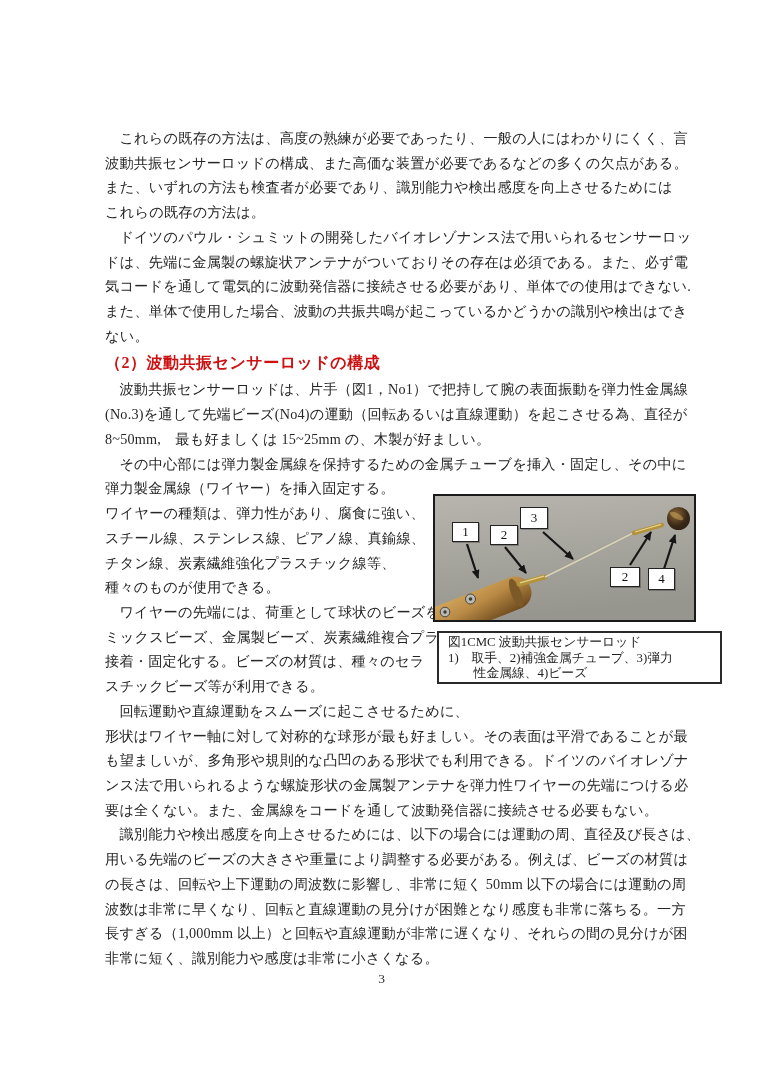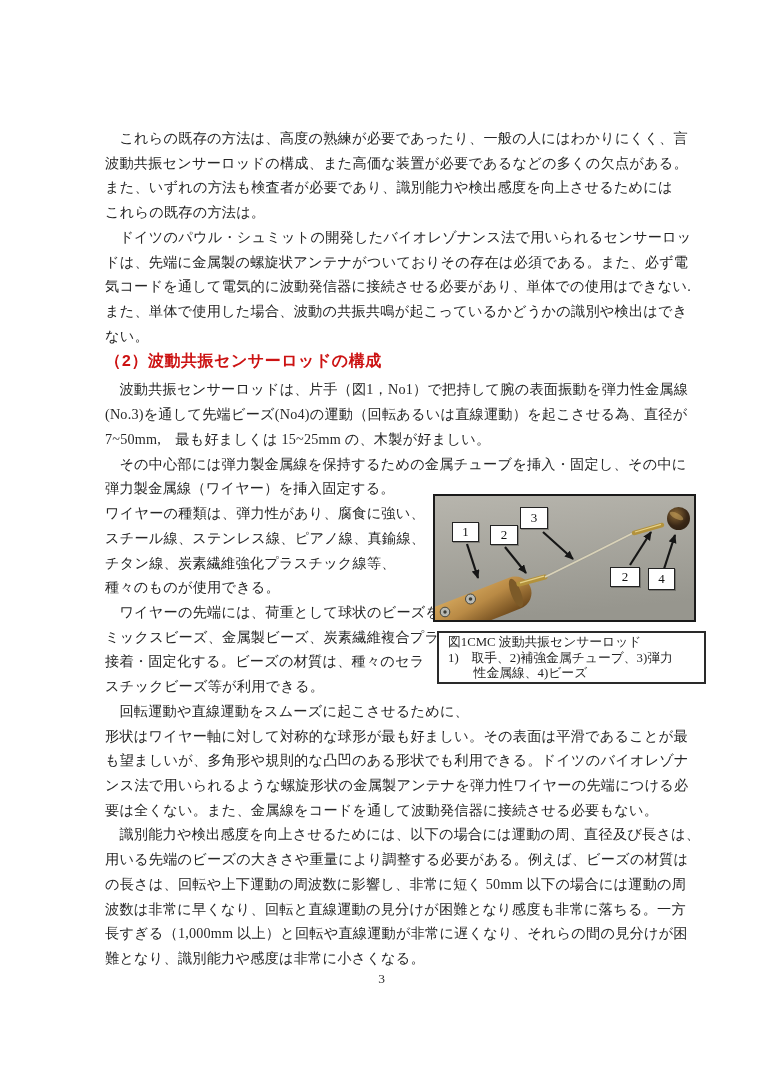--- a/index.html
+++ b/index.html
@@ -11,39 +11,39 @@
   .flow{
     position:absolute;left:97px;top:126px;width:580px;
     font-size:14.2px;color:#262626;margin-left:8px;
   }
   .tline{
     height:24.72px;line-height:24.72px;white-space:pre;
     letter-spacing:0.2px;
   }
   .heading{
     margin:0;height:29px;line-height:29px;font-size:16px;font-weight:bold;
-    white-space:pre;letter-spacing:0.5px;font-family:Liberation Mono, monospace;
+    white-space:pre;letter-spacing:0.5px;
   }
   .photo{
     position:absolute;left:433px;top:494px;width:259px;height:124px;margin:0;
     border:2px solid var(--photo-border,#1a1a1a);background:#a5a49c;
   }
   .photo svg{position:absolute;left:0;top:0;}
   .plabel{
     position:absolute;background:var(--label-bg,#fff);
     border:1.5px solid var(--label-border,#222);
     box-sizing:border-box;text-align:center;
     font-size:13px;color:#111;
     display:flex;align-items:center;justify-content:center;
     box-shadow:1px 1px 0 rgba(0,0,0,0.25);
   }
   .caption{
     position:absolute;left:437px;top:631px;width:256px;height:47px;
     border:2px solid #2a2a2a;background:#ffffff;
-    font-size:12.8px;color:#1f1f1f;padding:2px 0 0 9px;
+    font-size:12.8px;color:#1f1f1f;padding:2px 16px 0 9px;
     line-height:15.5px;
   }
   .cline{white-space:pre;}
   .pagenum{
     position:absolute;left:0;top:971px;width:763px;text-align:center;
     font-size:13.5px;color:#2b2b2b;
   }
 </style>
 </head>
 <body>
@@ -61,21 +61,21 @@
         <div class="tline">　ドイツのパウル・シュミットの開発したバイオレゾナンス法で用いられるセンサーロッ</div>
         <div class="tline">ドは、先端に金属製の螺旋状アンテナがついておりその存在は必須である。また、必ず電</div>
         <div class="tline">気コードを通して電気的に波動発信器に接続させる必要があり、単体での使用はできない.</div>
         <div class="tline">また、単体で使用した場合、波動の共振共鳴が起こっているかどうかの識別や検出はでき</div>
         <div class="tline">ない。</div>
       </section>
     <h2 class="heading" style="color: rgb(204, 18, 18);">（2）波動共振センサーロッドの構成</h2>
     <section>
         <div class="tline">　波動共振センサーロッドは、片手（図1，No1）で把持して腕の表面振動を弾力性金属線</div>
         <div class="tline">(No.3)を通して先端ビーズ(No4)の運動（回転あるいは直線運動）を起こさせる為、直径が</div>
-        <div class="tline">7~50mm,　最も好ましくは 15~25mm の、木製が好ましい。</div>
+        <div class="tline">8~50mm,　最も好ましくは 15~25mm の、木製が好ましい。</div>
       </section>
     <section>
         <div class="tline">　その中心部には弾力製金属線を保持するための金属チューブを挿入・固定し、その中に</div>
         <div class="tline">弾力製金属線（ワイヤー）を挿入固定する。</div>
         <div class="tline">ワイヤーの種類は、弾力性があり、腐食に強い、</div>
         <div class="tline">スチール線、ステンレス線、ピアノ線、真鍮線、</div>
         <div class="tline">チタン線、炭素繊維強化プラスチック線等、</div>
         <div class="tline">種々のものが使用できる。</div>
         <div class="tline">　ワイヤーの先端には、荷重として球状のビーズを</div>
         <div class="tline">ミックスビーズ、金属製ビーズ、炭素繊維複合プラ</div>
@@ -86,21 +86,21 @@
         <div class="tline">も望ましいが、多角形や規則的な凸凹のある形状でも利用できる。ドイツのバイオレゾナ</div>
         <div class="tline">ンス法で用いられるような螺旋形状の金属製アンテナを弾力性ワイヤーの先端につける必</div>
         <div class="tline">要は全くない。また、金属線をコードを通して波動発信器に接続させる必要もない。</div>
       </section>
     <section>
         <div class="tline">　識別能力や検出感度を向上させるためには、以下の場合には運動の周、直径及び長さは、</div>
         <div class="tline">用いる先端のビーズの大きさや重量により調整する必要がある。例えば、ビーズの材質は</div>
         <div class="tline">の長さは、回転や上下運動の周波数に影響し、非常に短く 50mm 以下の場合には運動の周</div>
         <div class="tline">波数は非常に早くなり、回転と直線運動の見分けが困難となり感度も非常に落ちる。一方</div>
         <div class="tline">長すぎる（1,000mm 以上）と回転や直線運動が非常に遅くなり、それらの間の見分けが困</div>
-        <div class="tline">難となり、識別能力や感度は非常に小さくなる。</div>
+        <div class="tline">非常に短く、識別能力や感度は非常に小さくなる。</div>
       </section>
   </main>
 
   <figure class="photo">
     <svg width="259" height="124" viewBox="0 0 259 124">
       <defs>
         <linearGradient id="gbg" x1="0" y1="0" x2="0.2" y2="1">
           <stop offset="0" style="stop-color:var(--photo-bg-top,#b7b5ad)"></stop>
           <stop offset="1" style="stop-color:var(--photo-bg-bottom,#97968e)"></stop>
         </linearGradient>

